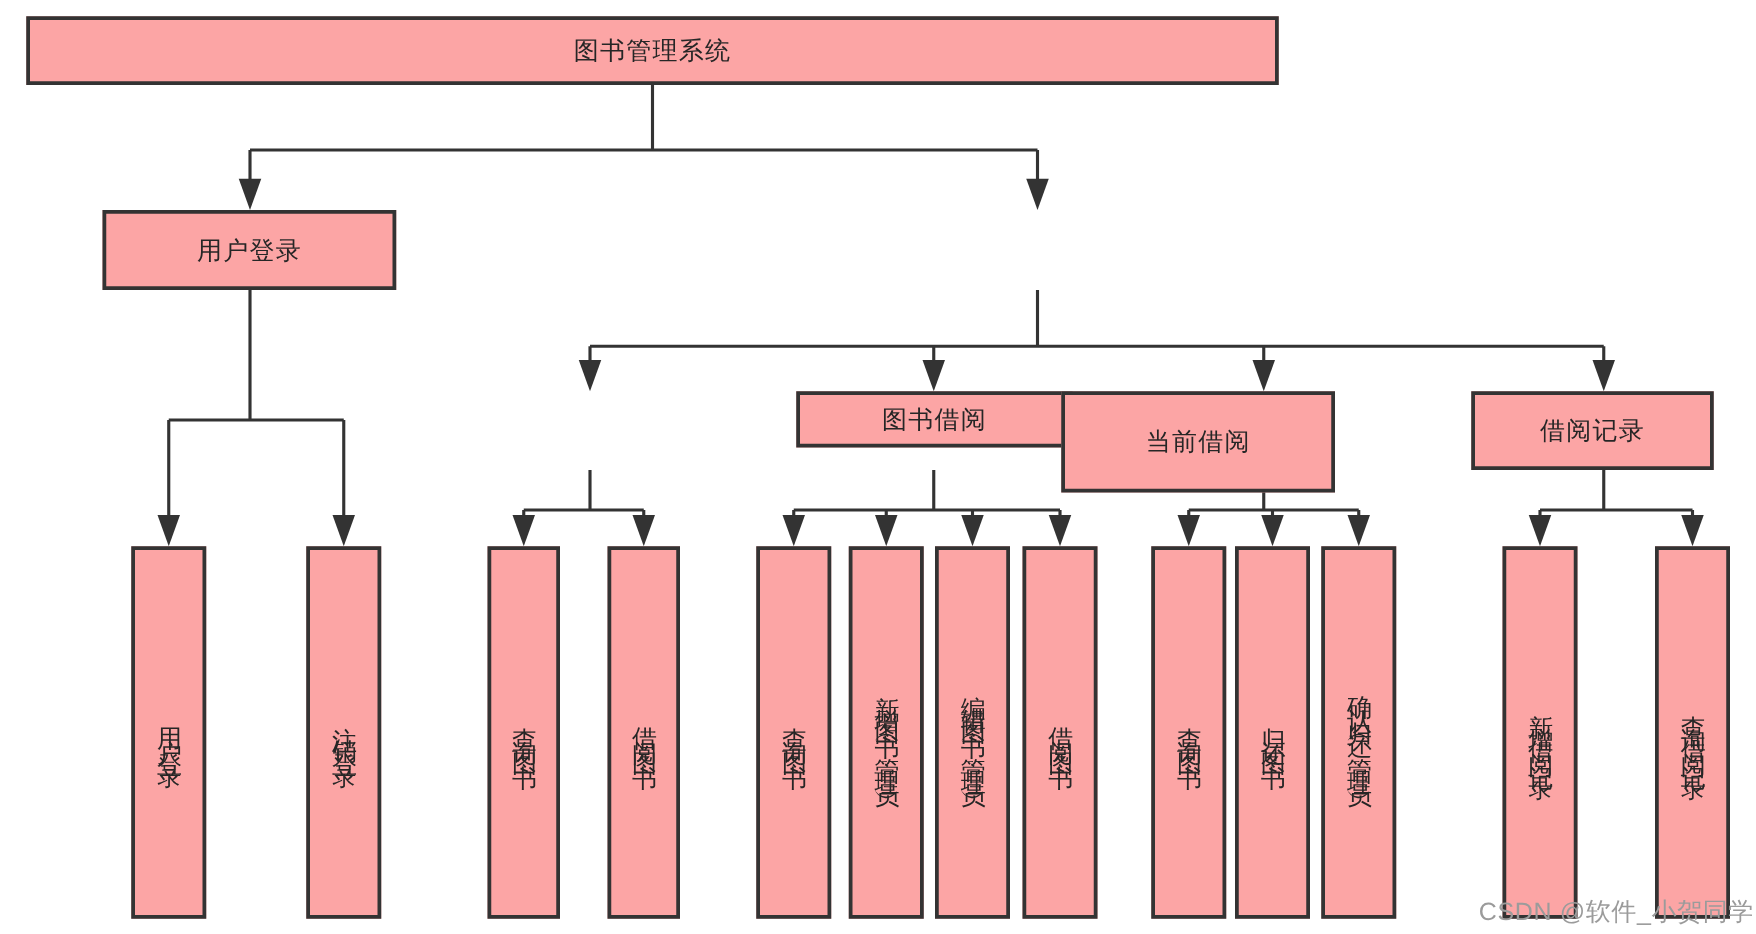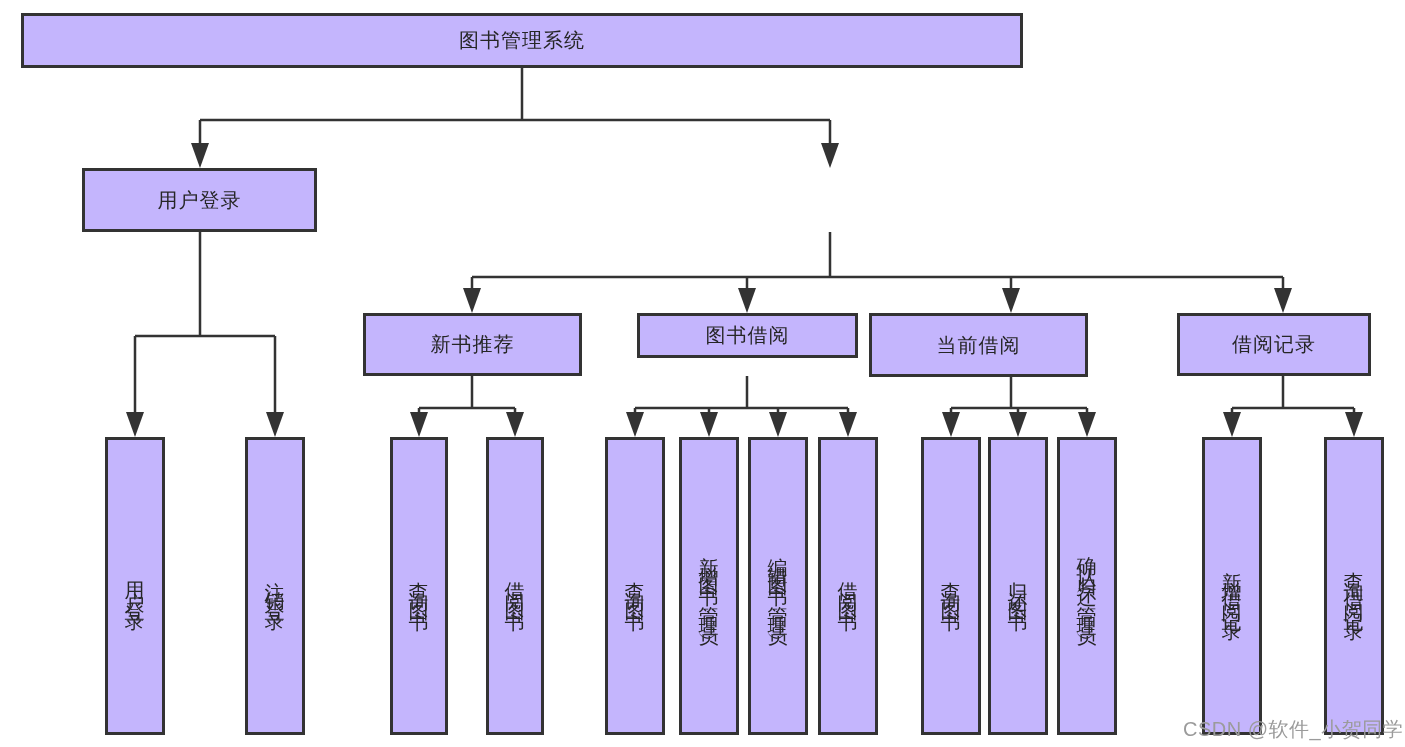--- a/index.html
+++ b/index.html
@@ -3,21 +3,21 @@
 <meta charset="utf-8">
 <style>
   html,body{margin:0;padding:0;background:#fff;}
   #stage{
     position:relative;width:1405px;height:747px;background:#ffffff;
     font-family:"Liberation Sans","DejaVu Sans",sans-serif;overflow:hidden;
   }
   svg.connectors{position:absolute;left:0;top:0;z-index:1;}
   .box{
     position:absolute;z-index:2;box-sizing:border-box;
-    border:3px solid #333333;background:#c4b5fd;
+    border:3px solid #333333;background:#fca5a5;
     display:flex;align-items:center;justify-content:center;
     color:#262626;font-size:20px;letter-spacing:1px;text-align:center;
   }
   .leaf .vlabel{
     writing-mode:vertical-rl;text-orientation:mixed;
     letter-spacing:10px;font-size:20px;line-height:1.1;color:#262626;
   }
   .watermark{
     position:absolute;z-index:3;left:1183px;top:716px;
     color:#9b9b9b;font-size:20px;letter-spacing:0.5px;white-space:nowrap;
@@ -69,27 +69,24 @@
   </svg>
 
   <div class="box" style="left:21px;top:13px;width:1002px;height:55px">
     <span>图书管理系统</span>
   </div>
 
   <div class="box" style="left:82px;top:168px;width:235px;height:64px">
     <span>用户登录</span>
   </div>
 
-  <div class="box" style="left:363px;top:313px;width:219px;height:63px">
-    <span>新书推荐</span>
-  </div>
   <div class="box" style="left:637px;top:313px;width:221px;height:45px">
     <span>图书借阅</span>
   </div>
-  <div class="box" style="left:869px;top:313px;width:219px;height:64px">
+  <div class="box" style="left:849px;top:313px;width:219px;height:81px">
     <span>当前借阅</span>
   </div>
   <div class="box" style="left:1177px;top:313px;width:194px;height:63px">
     <span>借阅记录</span>
   </div>
 
   <div class="box leaf" style="left:105px;top:437px;width:60px;height:298px">
     <span class="vlabel">用户登录</span>
   </div>
   <div class="box leaf" style="left:245px;top:437px;width:60px;height:298px">

